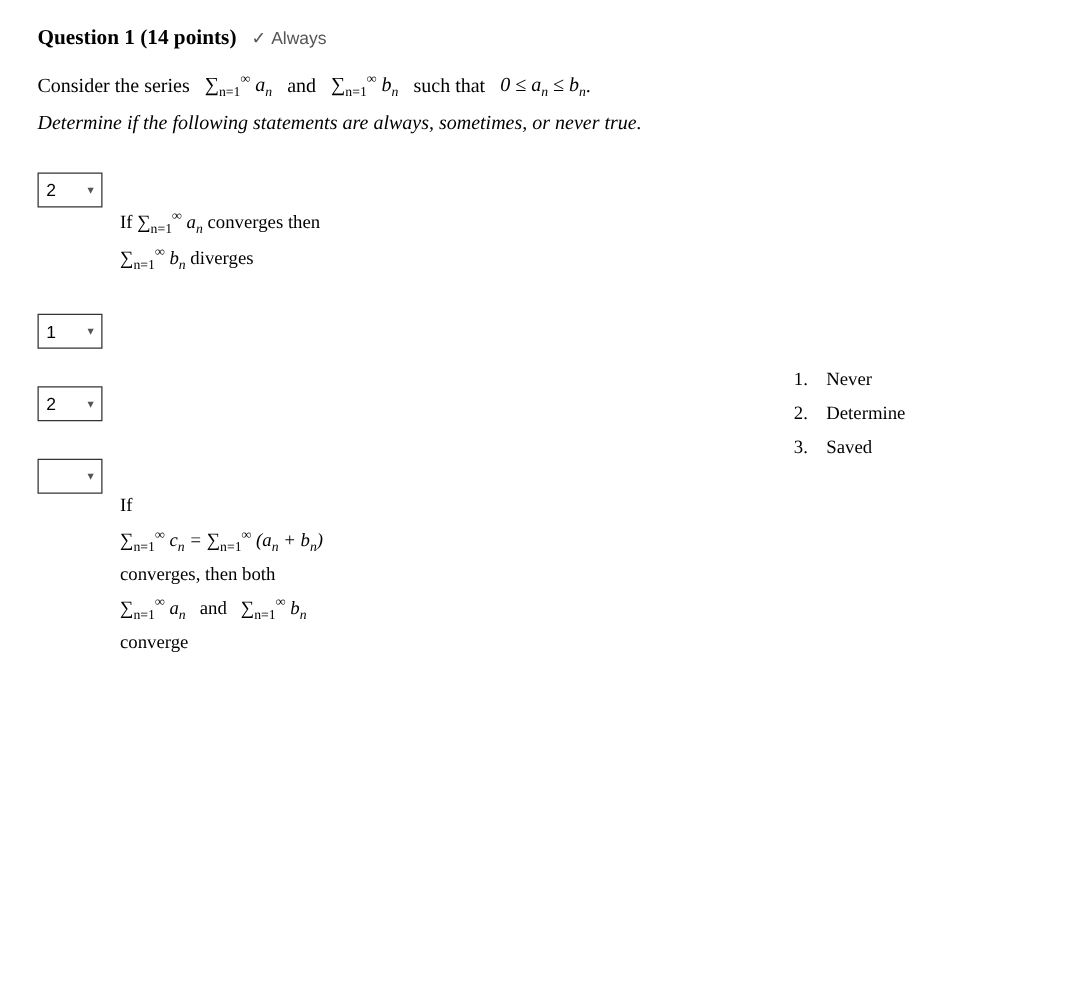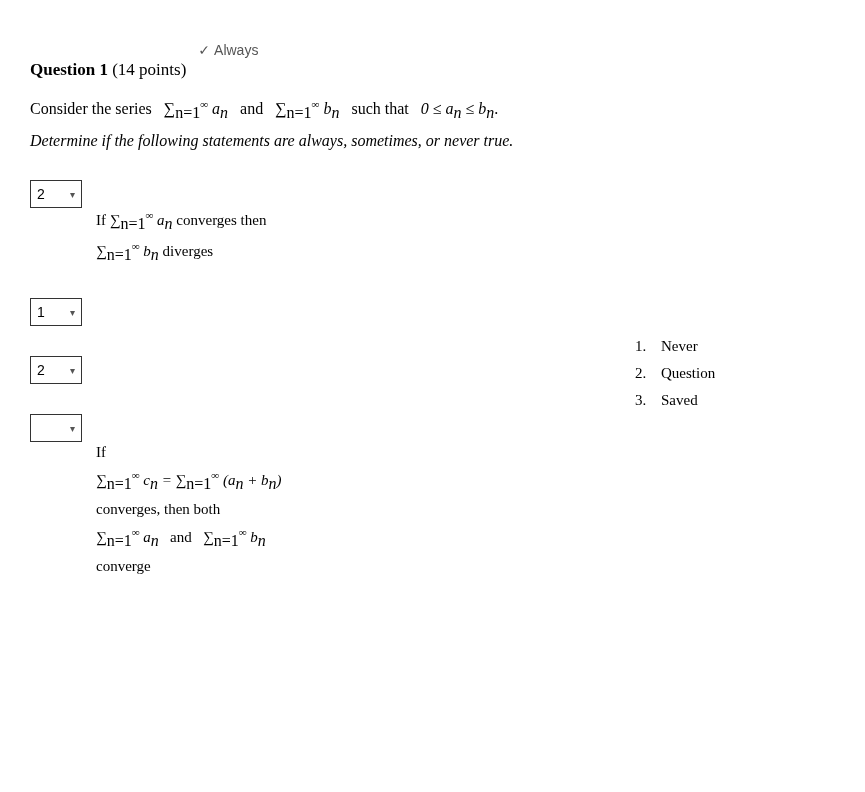--- a/index.html
+++ b/index.html
@@ -13,22 +13,21 @@
       font-size: 16px;
     }
     .question-header {
       display: flex;
       align-items: center;
       gap: 12px;
       margin-bottom: 16px;
     }
     .question-title {
       font-size: 17px;
-      font-weight: normal;
-      margin-top: 40px;
+      font-weight: bold;
     }
     .saved-badge {
       display: flex;
       align-items: center;
       gap: 4px;
       color: #555;
       font-size: 14px;
       font-family: Arial, sans-serif;
     }
     .checkmark {
@@ -95,21 +94,21 @@
       align-items: baseline;
       margin-bottom: 10px;
       font-size: 15px;
       gap: 8px;
     }
     .legend-num {
       font-weight: normal;
       min-width: 18px;
     }
     sup { font-size: 11px; }
-    sub { font-size: 16px; }
+    sub { font-size: 11px; }
   </style>
 </head>
 <body>
 
 <div class="question-header">
   <span class="question-title">
     <strong>Question 1</strong> (14 points)
   </span>
   <span class="saved-badge">
     <span class="checkmark">✓</span>
@@ -183,20 +182,20 @@
 
   </div>
 
   <div class="legend-col">
     <div class="legend-item">
       <span class="legend-num">1.</span>
       <span>Never</span>
     </div>
     <div class="legend-item">
       <span class="legend-num">2.</span>
-      <span>Question</span>
+      <span>Determine</span>
     </div>
     <div class="legend-item">
       <span class="legend-num">3.</span>
       <span>Saved</span>
     </div>
   </div>
 </div>
 
 </body></html>

